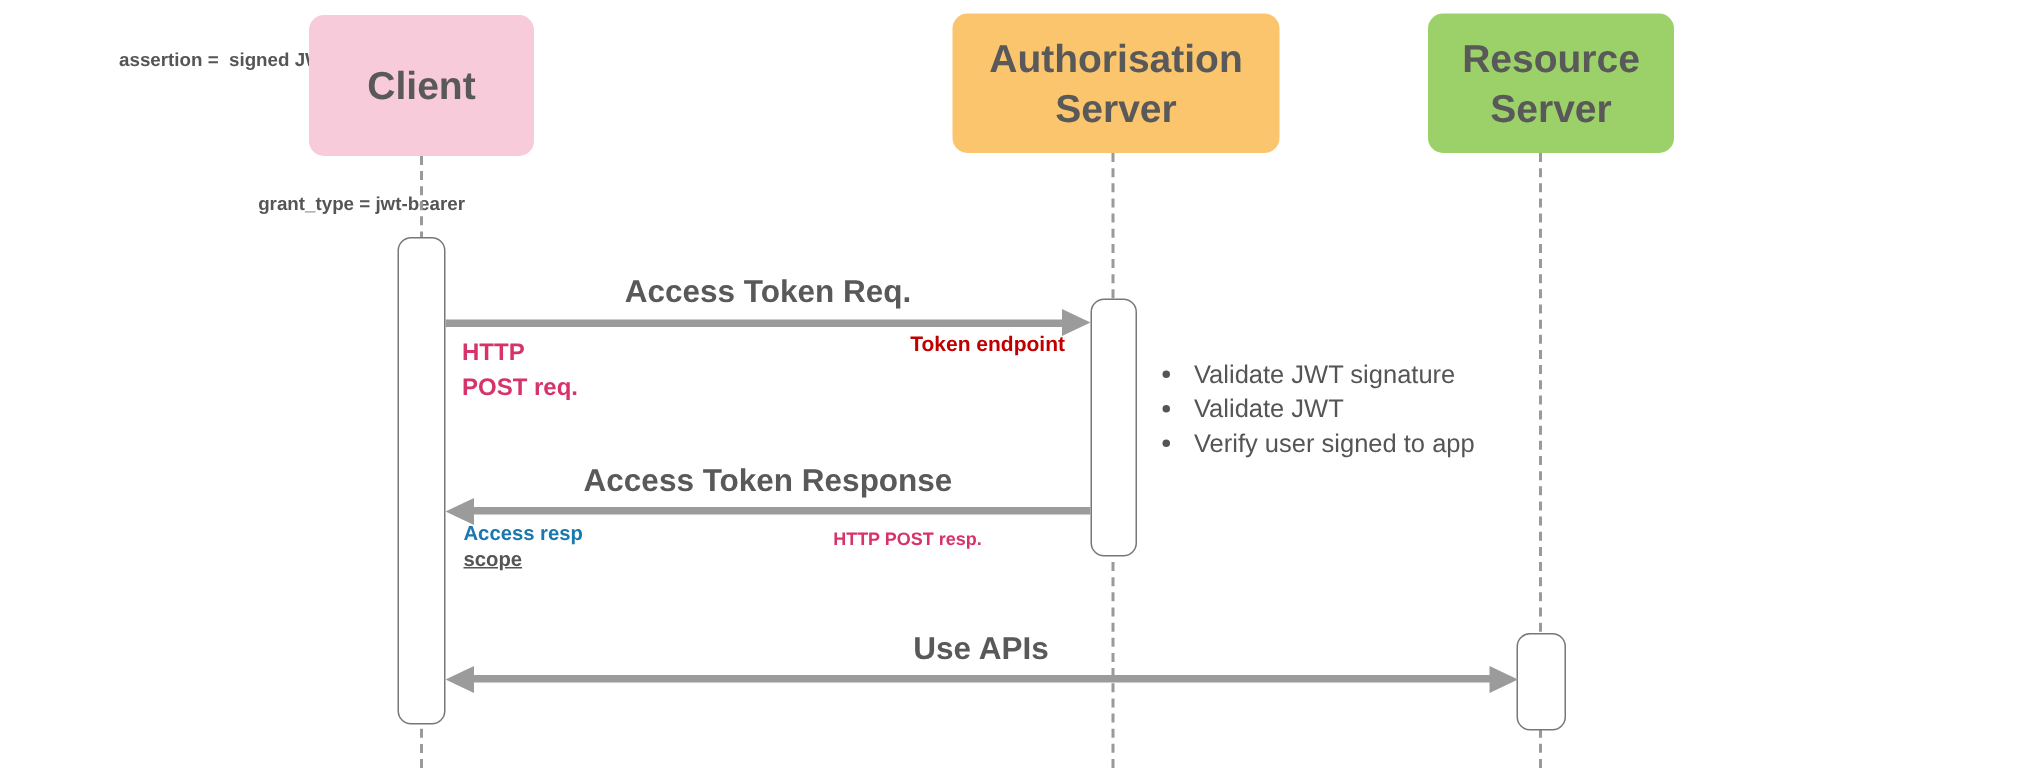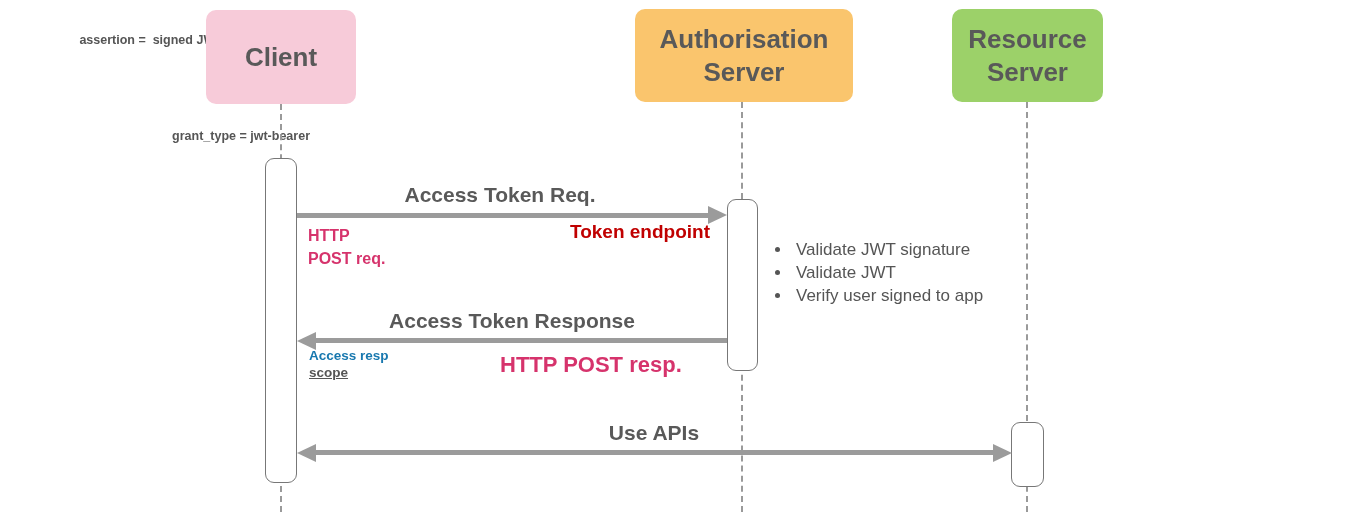--- a/index.html
+++ b/index.html
@@ -18,21 +18,21 @@
   .actor {
     position: absolute;
     border-radius: 10px;
     display: flex; align-items: center; justify-content: center;
     text-align: center;
     font-weight: bold; font-size: 26px; line-height: 1.25;
     color: var(--actor-text);
   }
   .actor-client   { left: 206px; top: 10px; width: 150px; height: 94px; background: var(--client-fill); }
   .actor-auth     { left: 635px; top:  9px; width: 218px; height: 93px; background: var(--auth-fill); padding: 0 14px; }
-  .actor-resource { left: 952px; top:  9px; width: 151px; height: 93px; background: var(--resource-fill); padding: 0 26px; }
+  .actor-resource { left: 952px; top:  9px; width: 164px; height: 93px; background: var(--resource-fill); padding: 0 26px; }
 
   
   .lifeline {
     position: absolute; width: 0; border-left: 2px dashed #9a9a9a;
   }
   .lifeline-client   { left: 280px;  top: 104px; height: 408px; }
   .lifeline-auth     { left: 741px;  top: 102px; height: 410px; }
   .lifeline-resource { left: 1026px; top: 102px; height: 410px; }
 
   
@@ -64,32 +64,32 @@
   }
 
   
   .ann { position: absolute; font-weight: bold; }
   .http-post-req {
     left: 308px; top: 224px; width: 84px;
     font-size: 16px; line-height: 23px; color: var(--pink-text);
   }
   .token-endpoint {
     left: 460px; top: 221px; width: 250px; text-align: right;
-    font-size: 19px; color: var(--dark-red-text);
+    font-size: 14px; color: var(--dark-red-text);
   }
   .assertion-block {
     left: 400px; top: 240px; width: 310px; text-align: right;
     font-size: 12.5px; line-height: 16px; color: var(--detail-text);
     font-weight: bold; white-space: pre;
   }
   .access-token { left: 309px; top: 348px; font-size: 13.5px; color: var(--blue-text); }
   .scope        { left: 309px; top: 365px; font-size: 13.5px; color: var(--detail-text); text-decoration: underline; }
   .http-post-resp {
-    left: 500px; top: 352px; width: 210px; text-align: left;
-    font-size: 22px; color: var(--pink-text);
+    left: 500px; top: 352px; width: 210px; text-align: center;
+    font-size: 12px; color: var(--pink-text);
   }
 
   
   .validation-list {
     position: absolute; left: 772px; top: 238px; width: 220px;
     list-style: disc; padding-left: 20px;
     font-size: 17px; line-height: 23px; color: var(--detail-text);
   }
   .validation-list li { padding-left: 4px; }
 </style>
@@ -109,21 +109,21 @@
   </div>
 
   <div class="lifeline lifeline-client"></div>
   <div class="lifeline lifeline-auth"></div>
   <div class="lifeline lifeline-resource"></div>
 
   <div class="activation activation-client"></div>
   <div class="activation activation-auth"></div>
   <div class="activation activation-resource"></div>
 
-  <div class="message-label" style="left:285px; top:183px; width:430px;text-align:center;">Access Token Req.</div>
+  <div class="message-label" style="left:297px; top:183px; width:430px;text-align:center;">Access Token Req.</div>
   <div class="arrow-line" style="left:297px; top:213px; width:413px;"></div>
   <div class="arrow-head right" style="left:708px; top:206px;"></div>
 
   <div class="ann http-post-req">HTTP POST req.</div>
   <div class="ann token-endpoint">Token endpoint</div>
   <div class="assertion-block">
     <div>assertion =  signed JWT {iss=Client ID,</div>
     <div>sub=username}</div>
     <div>grant_type = jwt-bearer</div>
   </div>

